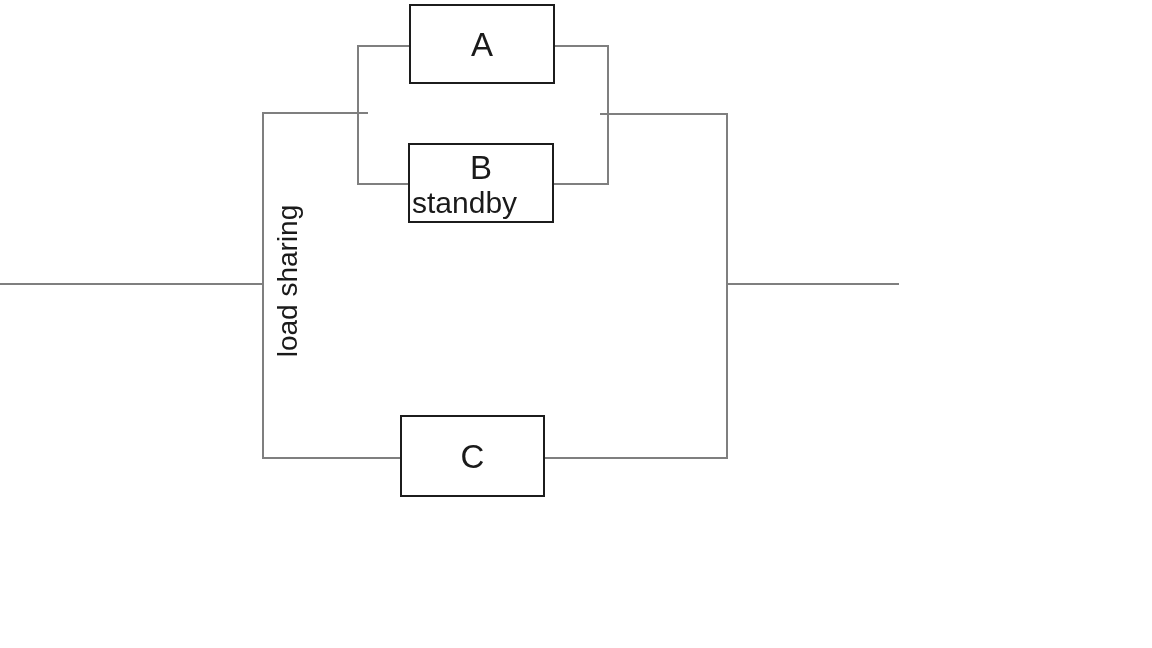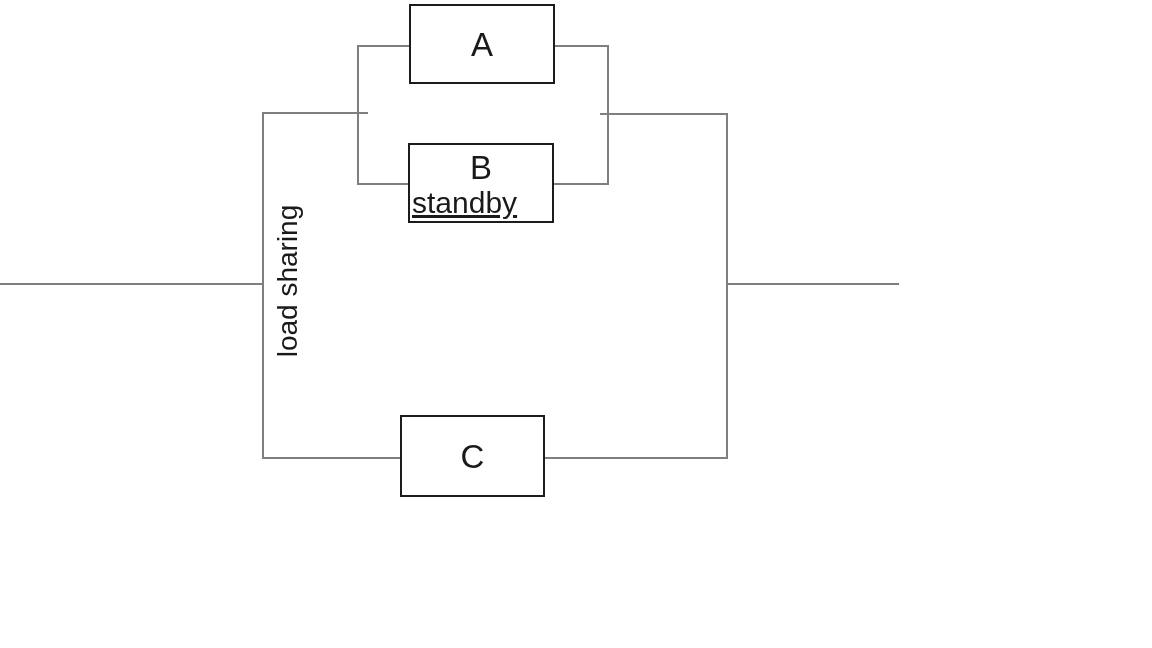--- a/index.html
+++ b/index.html
@@ -40,21 +40,20 @@
     text-align: center;
     font-size: 33px;
     line-height: 1;
     padding-top: 4px;
   }
   .block.stacked .sub-label {
     text-align: left;
     font-size: 30px;
     line-height: 1.1;
     padding: 2px 0 2px 2px;
-    text-decoration: underline;
   }
   .rotated-label {
     position: absolute;
     left: 198px;
     top: 264px;
     width: 180px;
     height: 34px;
     transform: rotate(-90deg);
     text-align: center;
     font-size: 28px;

